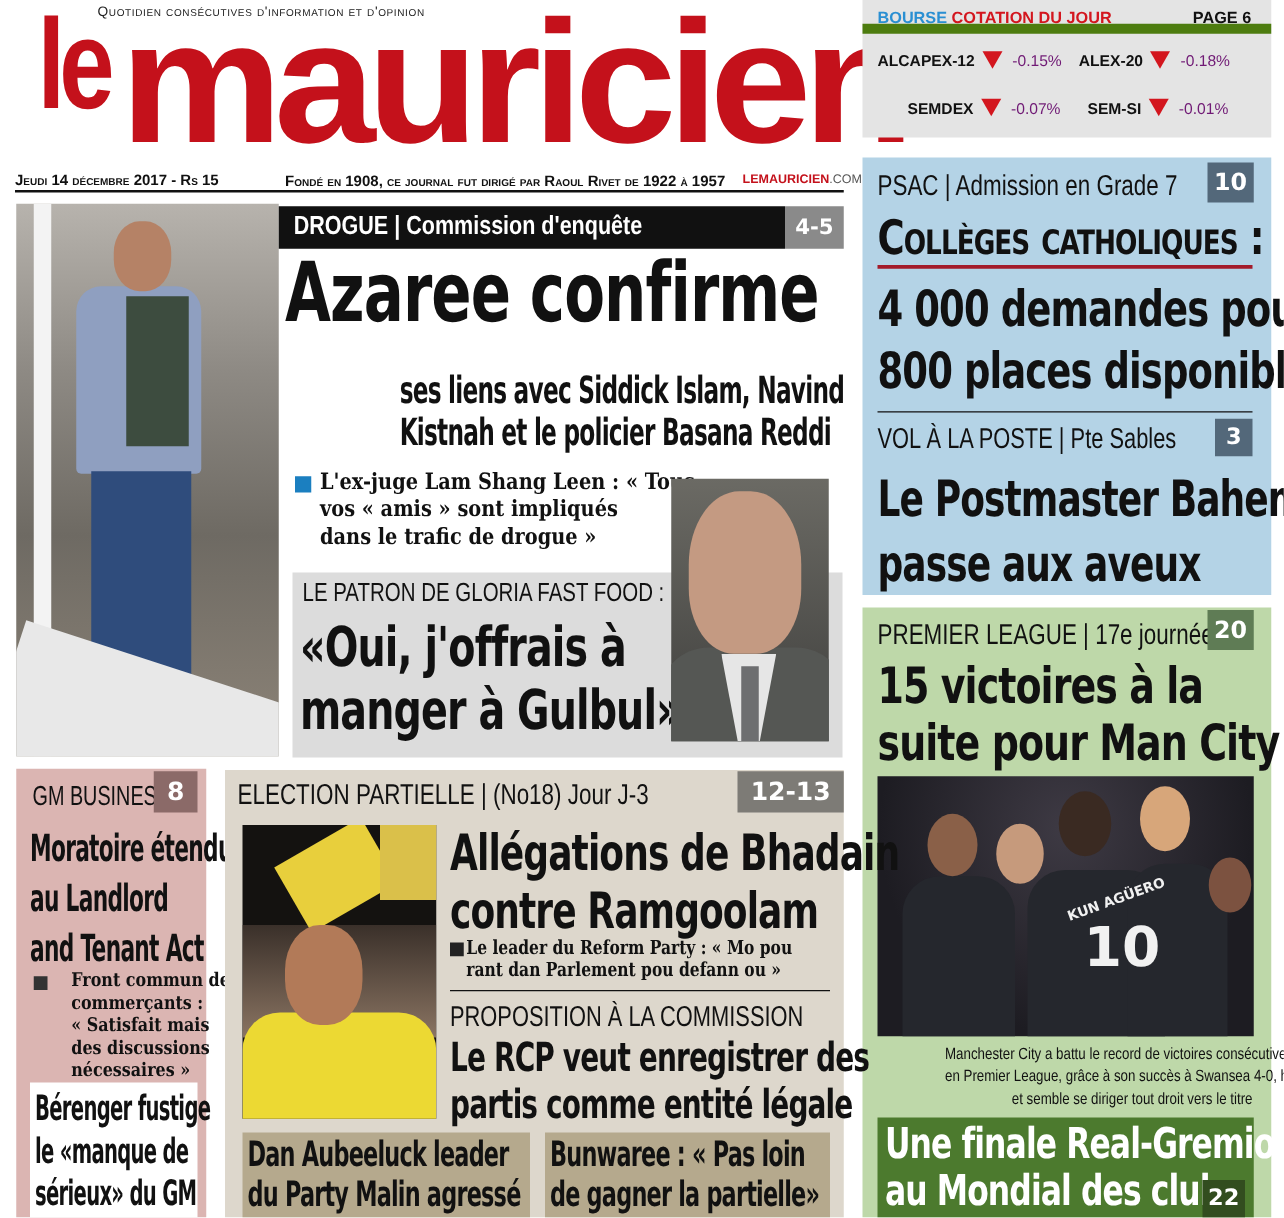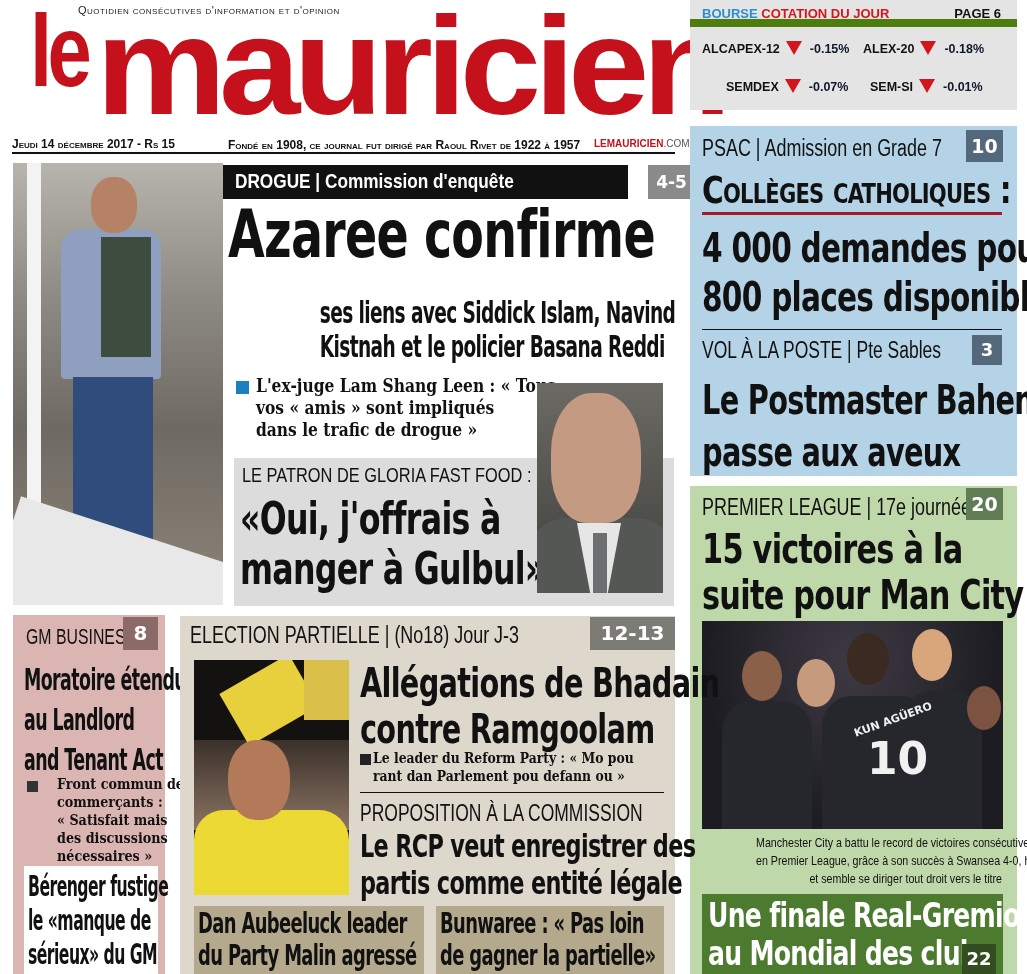--- a/index.html
+++ b/index.html
@@ -21,35 +21,35 @@
     #rule { left: 12px; top: 152px; width: 663px; height: 2px; background: #111; }
 
     
     #bourse { left: 690px; top: 0; width: 327px; height: 110px; background: #e4e4e4; }
     #bourse-head { position: absolute; left: 0; top: 0; width: 327px; height: 27px; border-bottom: 8px solid #4d7c0f; font-size: 13px; font-weight: bold; padding: 6px 12px; }
     #bourse-head .b1 { color: #2a8fd2; }
     #bourse-head .b2 { color: #d3161e; }
     #bourse-head .pg { position: absolute; right: 16px; top: 6px; color: #111; }
     .tick { position: absolute; font-size: 12.5px; font-weight: bold; }
     .tick .tri { display: inline-block; width: 0; height: 0; border-left: 8px solid transparent; border-right: 8px solid transparent; border-top: 14px solid #d3161e; margin: 0 8px 0 6px; vertical-align: -2px; }
-    .tick .chg { color: #0f172a; font-weight: bold; }
+    .tick .chg { color: #701a75; font-weight: normal; }
 
     
     #photo-azaree { left: 13px; top: 163px; width: 210px; height: 442px; background: linear-gradient(180deg,#b7b3ad 0%,#8e8a84 30%,#6e6a63 60%,#8d8478 100%); overflow: hidden; }
     #photo-azaree .pole { position: absolute; left: 14px; top: 0; width: 14px; height: 100%; background: #f3f3f3; }
     #photo-azaree .man { position: absolute; left: 48px; top: 14px; width: 110px; height: 400px; }
     #photo-azaree .head { position: absolute; left: 30px; top: 0; width: 46px; height: 56px; border-radius: 45%; background: #b58266; }
     #photo-azaree .shirt { position: absolute; left: 0; top: 52px; width: 100px; height: 150px; border-radius: 20px 20px 4px 4px; background: #8f9fc0; }
     #photo-azaree .vest { position: absolute; left: 40px; top: 60px; width: 50px; height: 120px; background: #3d4c3f; }
     #photo-azaree .jeans { position: absolute; left: 12px; top: 200px; width: 80px; height: 200px; background: #2f4c7c; }
     #photo-azaree .step { position: absolute; left: -20px; top: 370px; width: 260px; height: 140px; background: #e8e8e8; transform: rotate(18deg); }
 
     
     #drogue-bar { left: 223px; top: 165px; width: 405px; height: 34px; background: #111; color: #fff; }
-    #drogue-pg { left: 628px; top: 165px; width: 47px; height: 34px; background: #8a8a8a; font-size: 17px; line-height: 34px; margin-left: 20px; }
+    #drogue-pg { left: 628px; top: 165px; width: 47px; height: 34px; background: #8a8a8a; font-size: 17px; line-height: 34px; }
     #drogue-kicker { left: 235px; top: 169px; font-size: 21px; color: #fff; font-weight: bold; transform: scaleX(0.82); }
     #headline-azaree { left: 228px; top: 202px; font-size: 66px; line-height: 1; transform: scaleX(0.72); }
     #sub-azaree { left: 238px; top: 296px; width: 430px; font-size: 30px; line-height: 34px; text-align: right; }
     #sub-azaree div { transform: scaleX(0.62); transform-origin: center top; white-space: nowrap; }
     #bullet-blue { left: 236px; top: 381px; width: 13px; height: 13px; background: #1b7fc0; }
     #quote-lam { left: 256px; top: 375px; font-size: 18px; line-height: 22px; width: 340px; }
     #quote-lam div { transform: scaleX(0.86); transform-origin: left top; white-space: nowrap; }
     #gloria-box { left: 234px; top: 458px; width: 440px; height: 148px; background: #dcdcdc; }
     #gloria-kicker { left: 242px; top: 463px; font-size: 21px; transform: scaleX(0.78); }
     #gloria-head { left: 240px; top: 494px; font-size: 44px; line-height: 50px; transform: scaleX(0.72); }

